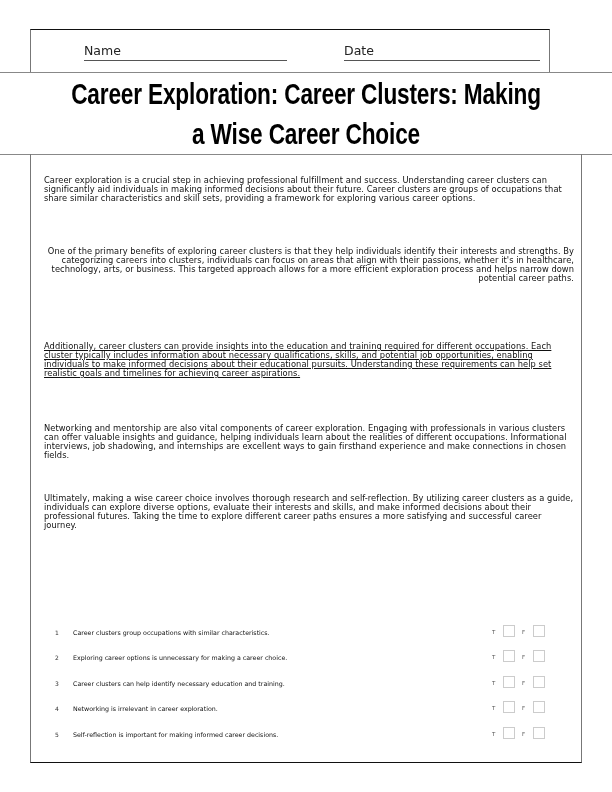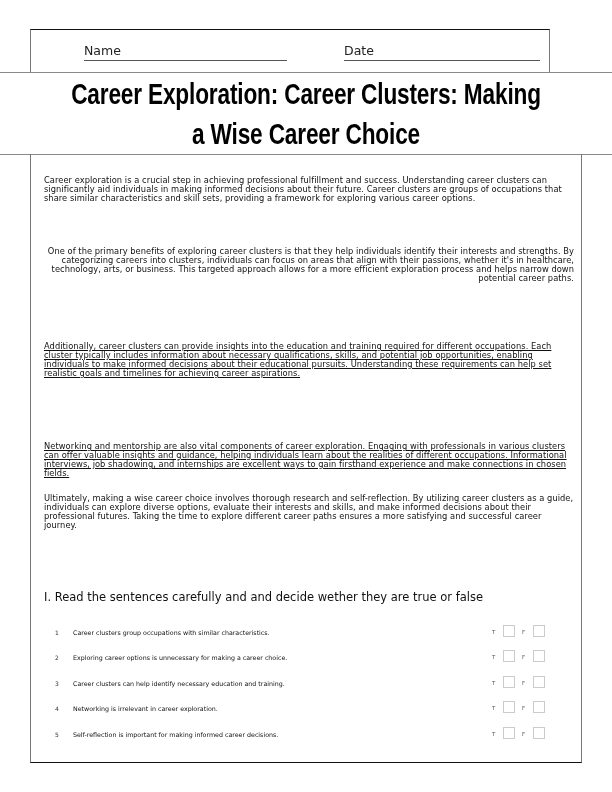--- a/index.html
+++ b/index.html
@@ -29,21 +29,21 @@
     border-left: 1.5px solid #777; border-right: 1.5px solid #777; border-bottom: 1.5px solid #111;
     box-sizing: border-box;
   }
   .para {
     position: absolute; left: 13px; width: 530px;
     font-size: 8.3px; line-height: 9px; color: #111; letter-spacing: 0.05px;
   }
   .p0 { top: 22px; }
   .p1 { top: 93px; text-align: right; }
   .p2 { top: 188px; text-decoration: underline; }
-  .p3 { top: 288px; text-decoration: underline; }
+  .p3 { top: 270px; }
   .p4 { top: 340px; }
 
   .question-heading {
     position: absolute; left: 13px; top: 434px; font-size: 11.5px; line-height: 18px; color: #111;
   }
 
   .tf-row { position: absolute; left: 0; width: 548px; height: 18px; }
   .tf-num { position: absolute; left: 24px; top: 4px; font-size: 6px; color: #333; }
   .tf-text { position: absolute; left: 42px; top: 3px; font-size: 6.3px; line-height: 10px; color: #111; }
   .tf-label { position: absolute; top: 4px; font-size: 5.5px; color: #555; }
@@ -69,21 +69,20 @@
 <div class="title">Career Exploration: Career Clusters: Making a Wise Career Choice</div>
 <div class="hline bottom"></div>
 
 <div class="content-box">
   <p class="para p0" style="margin:0">Career exploration is a crucial step in achieving professional fulfillment and success. Understanding career clusters can significantly aid individuals in making informed decisions about their future. Career clusters are groups of occupations that share similar characteristics and skill sets, providing a framework for exploring various career options.</p>
   <p class="para p1" style="margin:0">One of the primary benefits of exploring career clusters is that they help individuals identify their interests and strengths. By categorizing careers into clusters, individuals can focus on areas that align with their passions, whether it's in healthcare, technology, arts, or business. This targeted approach allows for a more efficient exploration process and helps narrow down potential career paths.</p>
   <p class="para p2" style="margin:0">Additionally, career clusters can provide insights into the education and training required for different occupations. Each cluster typically includes information about necessary qualifications, skills, and potential job opportunities, enabling individuals to make informed decisions about their educational pursuits. Understanding these requirements can help set realistic goals and timelines for achieving career aspirations.</p>
   <p class="para p3" style="margin:0">Networking and mentorship are also vital components of career exploration. Engaging with professionals in various clusters can offer valuable insights and guidance, helping individuals learn about the realities of different occupations. Informational interviews, job shadowing, and internships are excellent ways to gain firsthand experience and make connections in chosen fields.</p>
   <p class="para p4" style="margin:0">Ultimately, making a wise career choice involves thorough research and self-reflection. By utilizing career clusters as a guide, individuals can explore diverse options, evaluate their interests and skills, and make informed decisions about their professional futures. Taking the time to explore different career paths ensures a more satisfying and successful career journey.</p>
 
-  <div class="question-heading">I. Read the sentences carefully and and decide wether they are true or false</div>
 
   <div class="tf-row" style="top:471px">
     <span class="tf-num">1</span>
     <span class="tf-text">Career clusters group occupations with similar characteristics.</span>
     <span class="tf-label t">T</span>
     <span class="tf-box t"></span>
     <span class="tf-label f">F</span>
     <span class="tf-box f"></span>
   </div>
 

